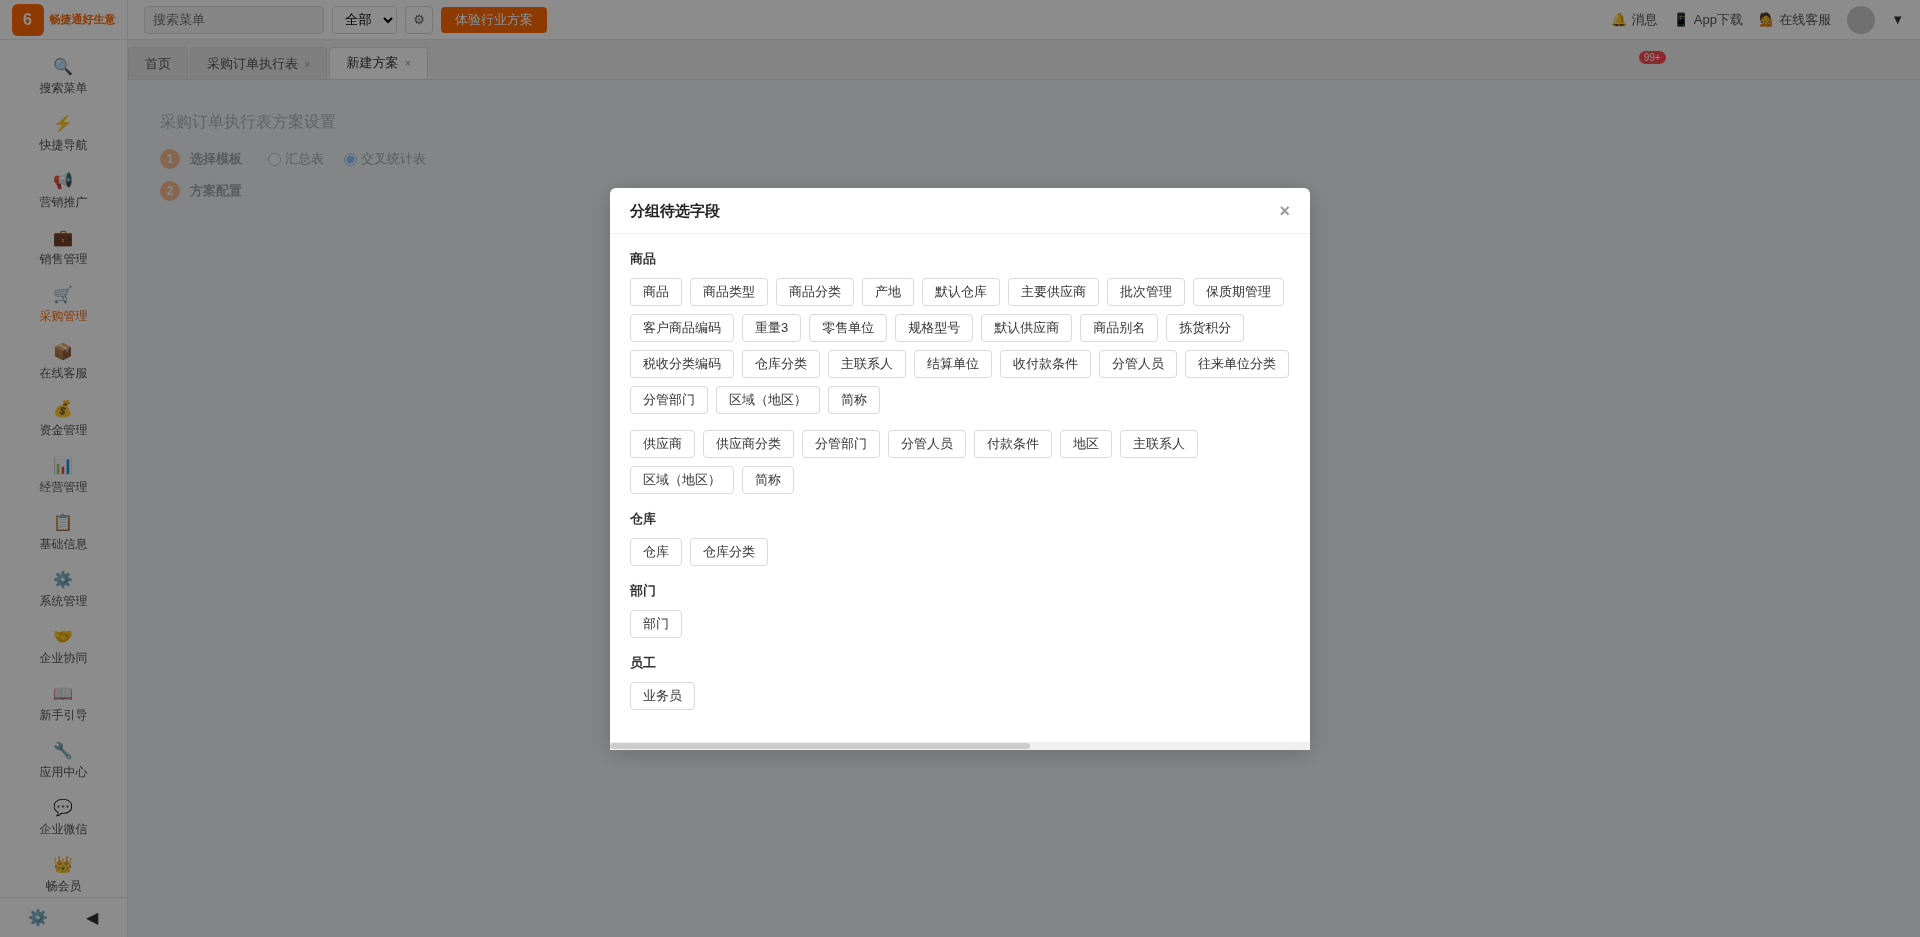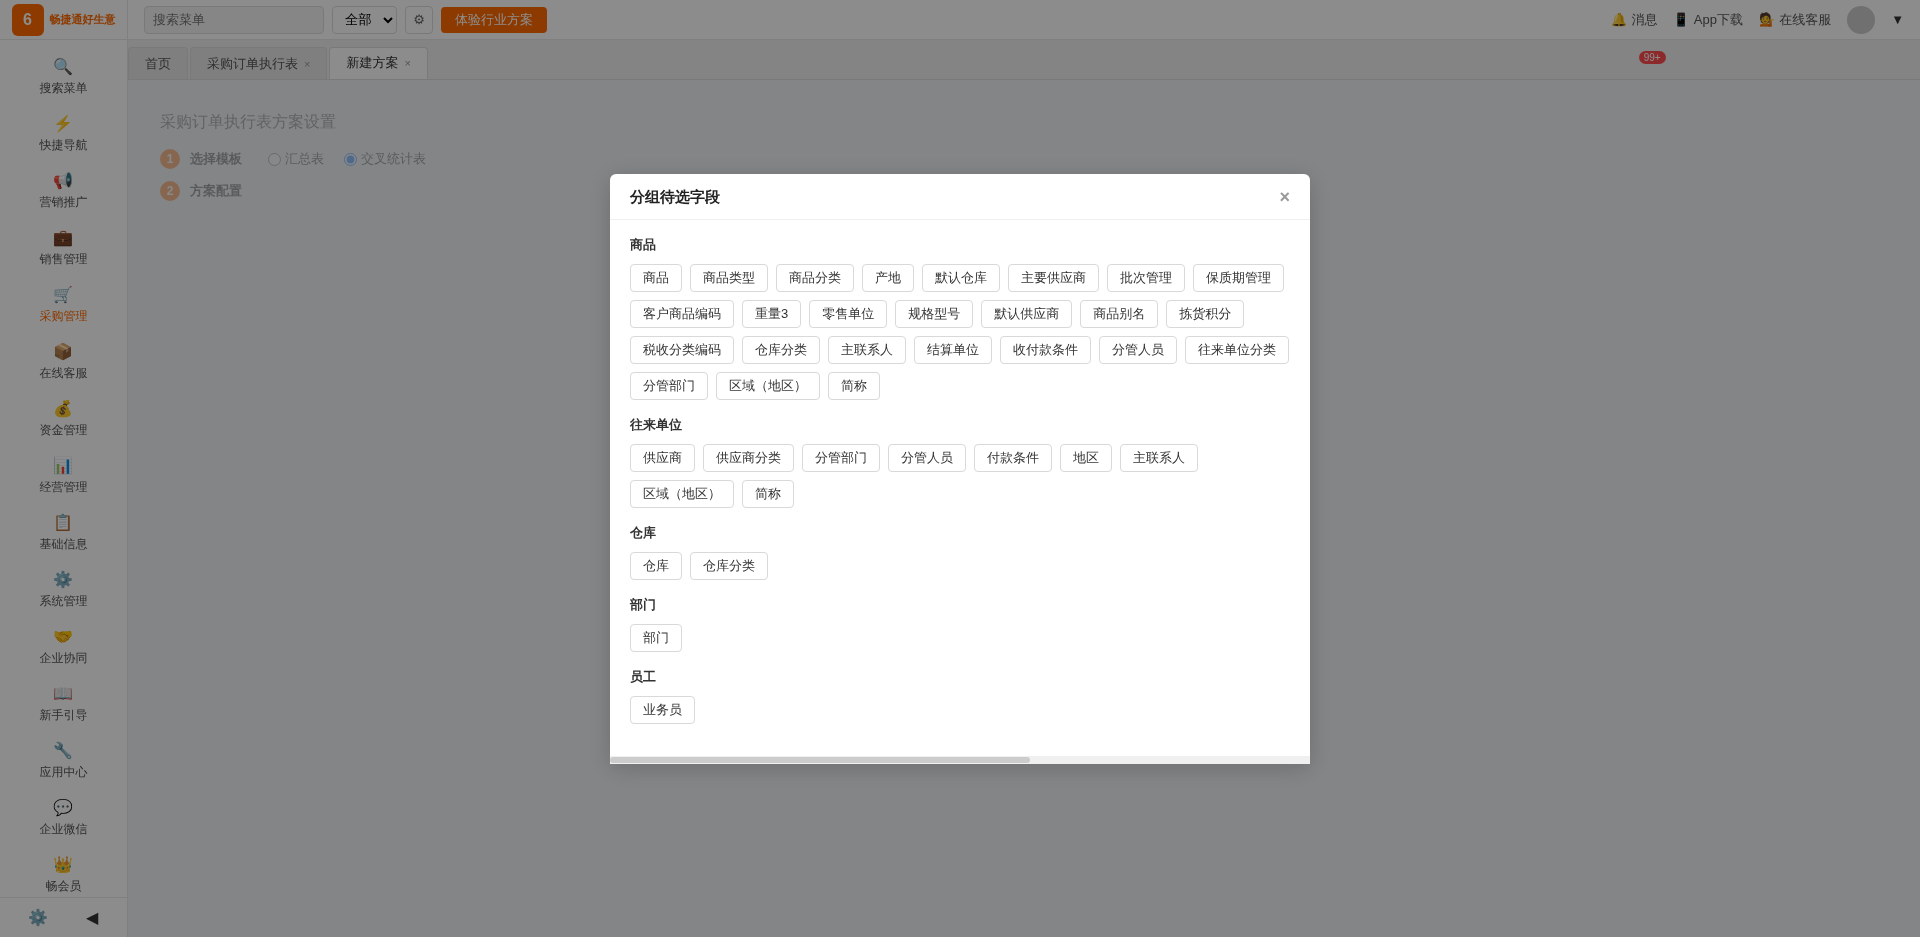--- a/index.html
+++ b/index.html
@@ -519,21 +519,20 @@
           <div class="field-tag">收付款条件</div>
           <div class="field-tag">分管人员</div>
           <div class="field-tag">往来单位分类</div>
           <div class="field-tag">分管部门</div>
           <div class="field-tag">区域（地区）</div>
           <div class="field-tag">简称</div>
         </div>
       </div>
 
       <div class="field-section">
-        <div class="field-section-title">往来单位</div>
         <div class="field-tags">
           <div class="field-tag">供应商</div>
           <div class="field-tag">供应商分类</div>
           <div class="field-tag">分管部门</div>
           <div class="field-tag">分管人员</div>
           <div class="field-tag">付款条件</div>
           <div class="field-tag">地区</div>
           <div class="field-tag">主联系人</div>
           <div class="field-tag">区域（地区）</div>
           <div class="field-tag">简称</div>

